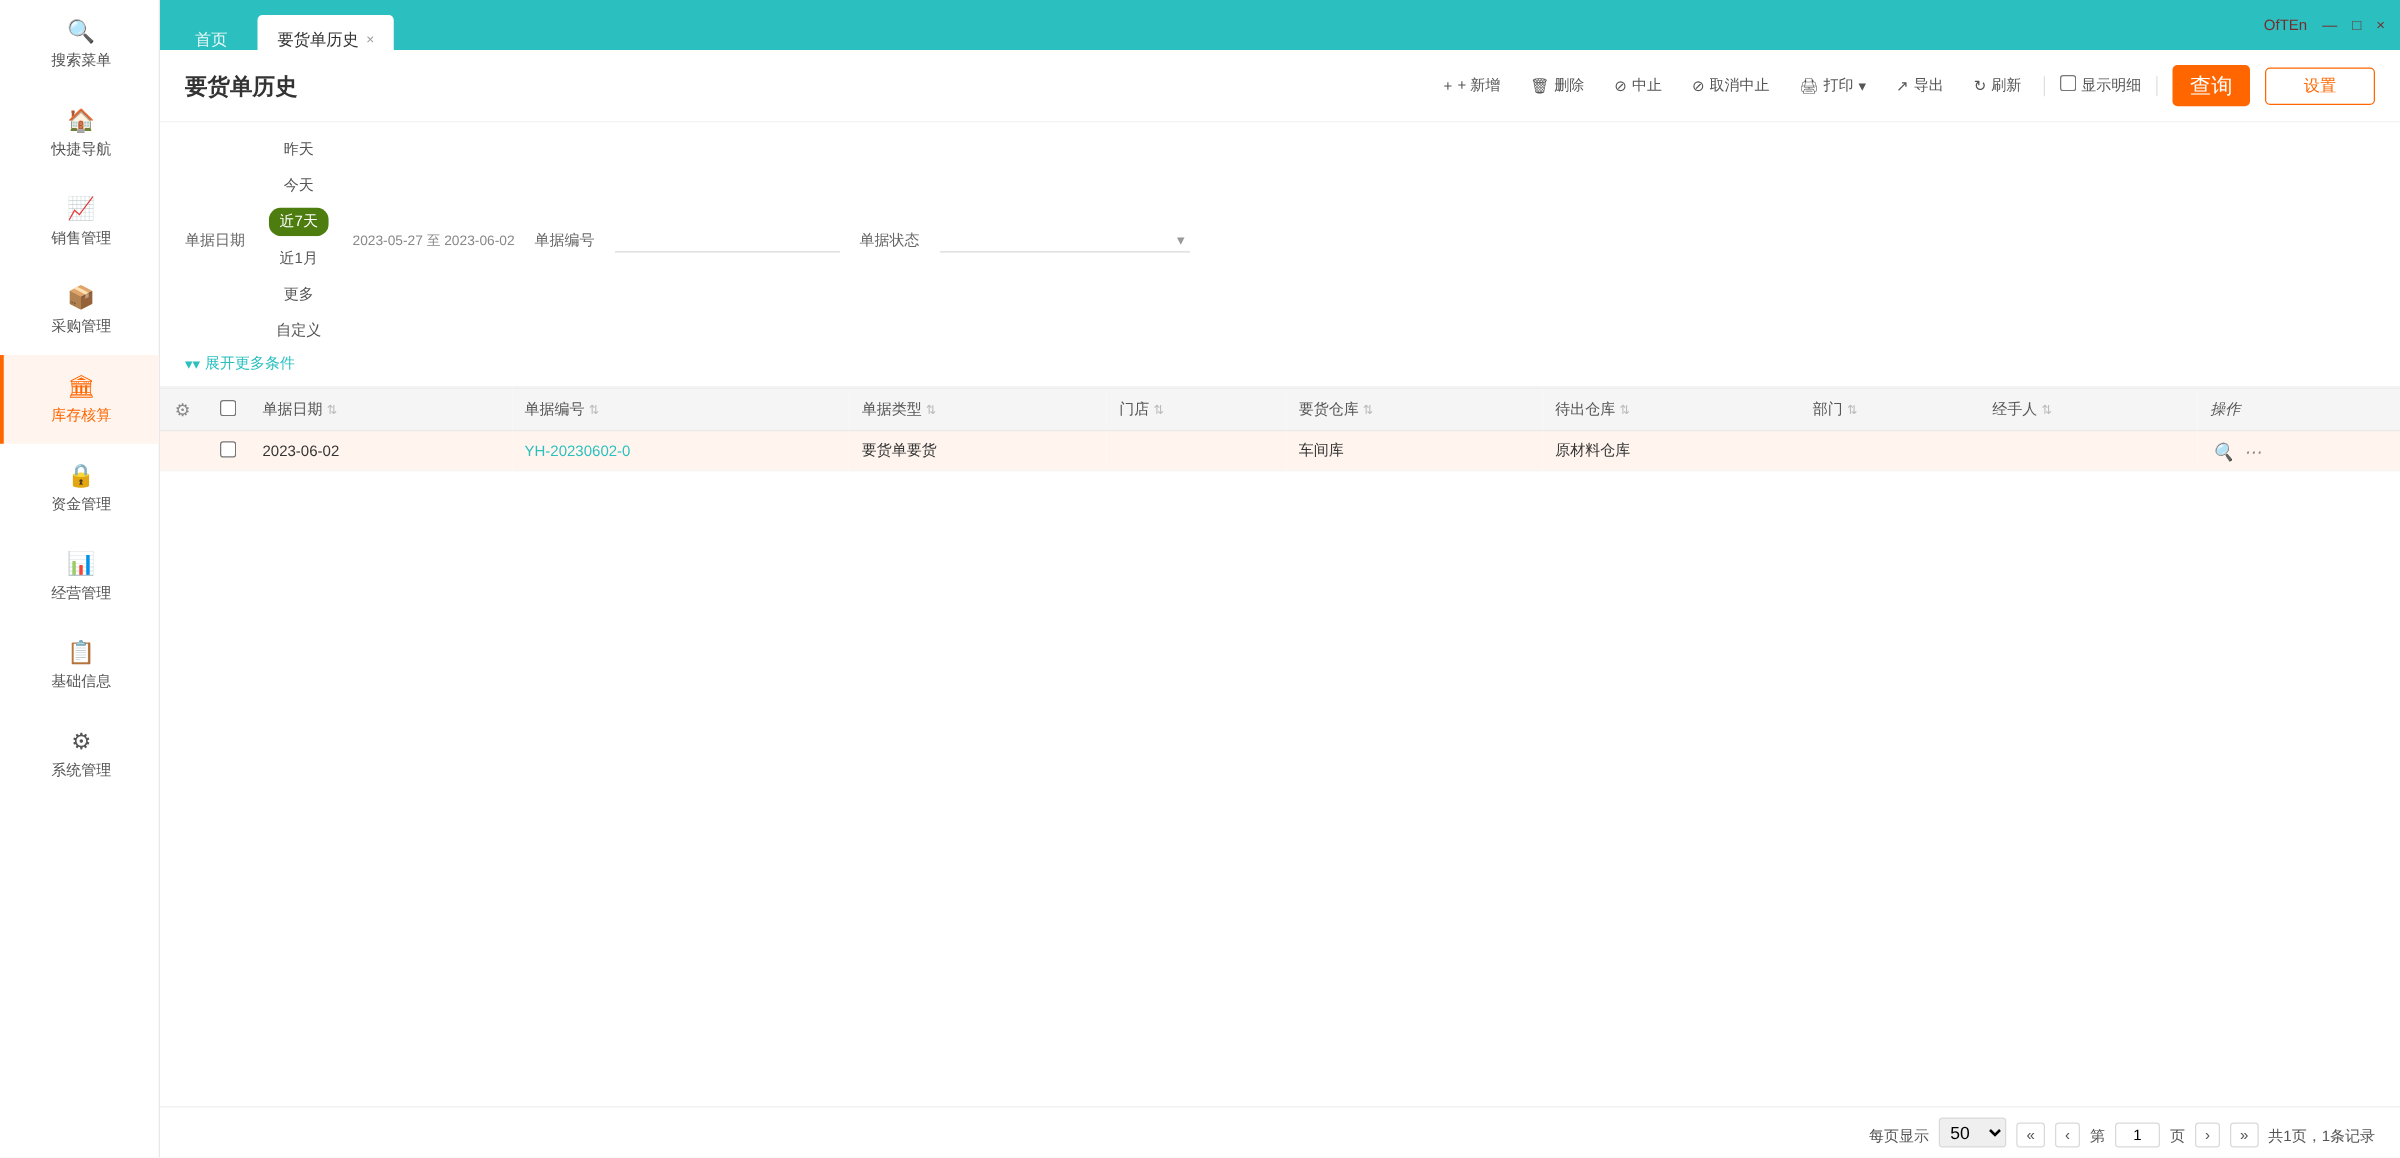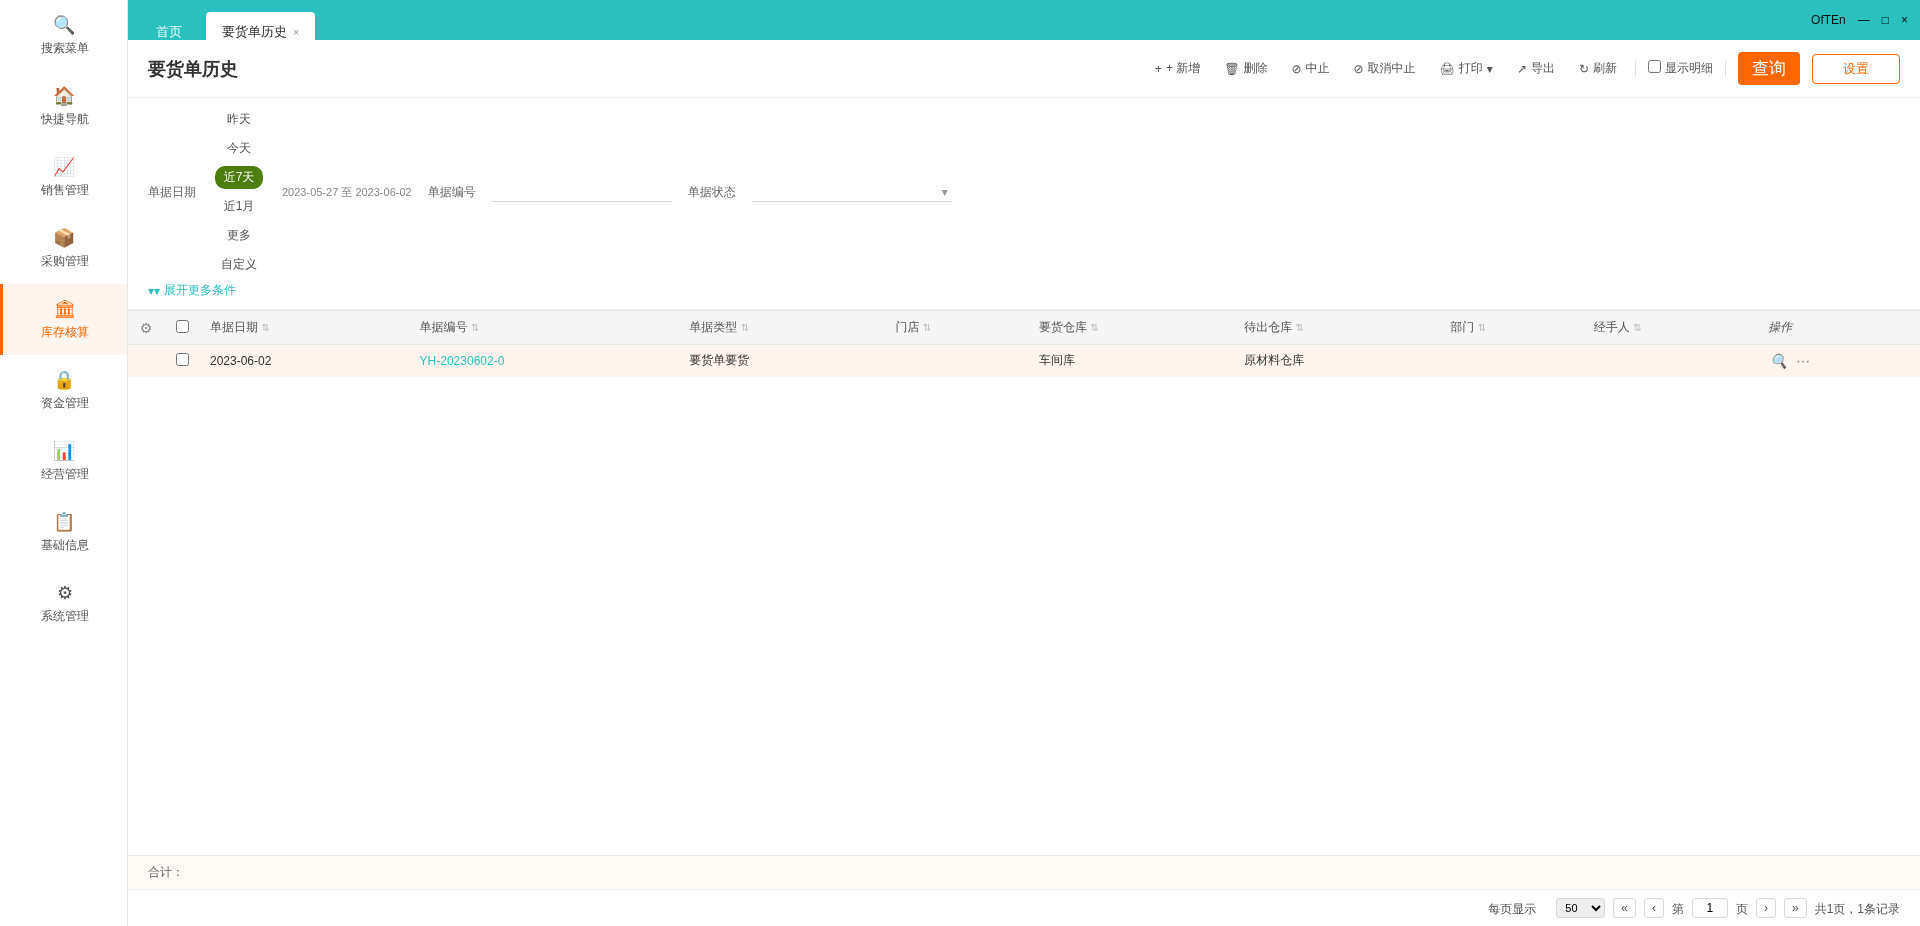--- a/index.html
+++ b/index.html
@@ -61,21 +61,21 @@
       background: #fff;
       color: #333;
       border-radius: 4px 4px 0 0;
     }
     .topbar-tab .close-btn { font-size: 11px; color: #999; cursor: pointer; }
     .topbar-right {
       margin-left: auto;
       display: flex;
       align-items: center;
       gap: 12px;
-      color: #000000;
+      color: #7f1d1d;
       font-size: 12px;
     }
     .topbar-right span { cursor: pointer; opacity: 0.9; }
 
     
     .page { flex: 1; background: #fff; display: flex; flex-direction: column; overflow: hidden; }
 
     
     .page-header {
       display: flex;
@@ -238,23 +238,22 @@
       gap: 8px;
       font-size: 12px;
       color: #555;
       border-top: 1px solid #f0f0f0;
       flex-shrink: 0;
     }
     .pagination select {
       border: 1px solid #d9d9d9;
       border-radius: 3px;
       padding: 2px 4px;
-      font-size: 11px;
+      font-size: 14px;
       outline: none;
-      margin-left: 12px;
     }
     .page-nav-btn {
       border: 1px solid #d9d9d9;
       background: #fff;
       border-radius: 3px;
       padding: 2px 7px;
       cursor: pointer;
       font-size: 12px;
       color: #555;
     }
@@ -480,23 +479,20 @@
             <td></td>
             <td class="ops-col">
               <span class="op-icon" title="查看">🔍</span>
               <span class="op-icon" title="更多">⋯</span>
             </td>
           </tr>
         </tbody>
       </table>
     </div>
 
-    <div class="table-footer">
-      <span>合计：</span>
-    </div>
 
     <div class="pagination">
       <span>每页显示</span>
       <select>
         <option value="10">10</option>
         <option value="20">20</option>
         <option value="50" selected="">50</option>
         <option value="100">100</option>
       </select>
       <button class="page-nav-btn">«</button>

